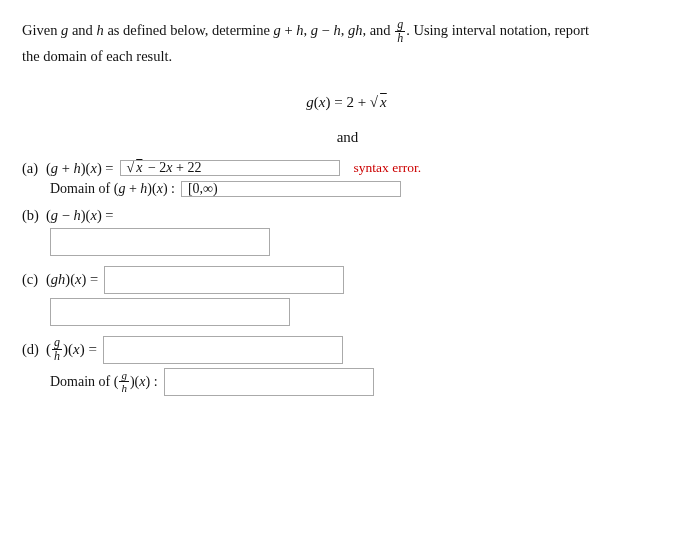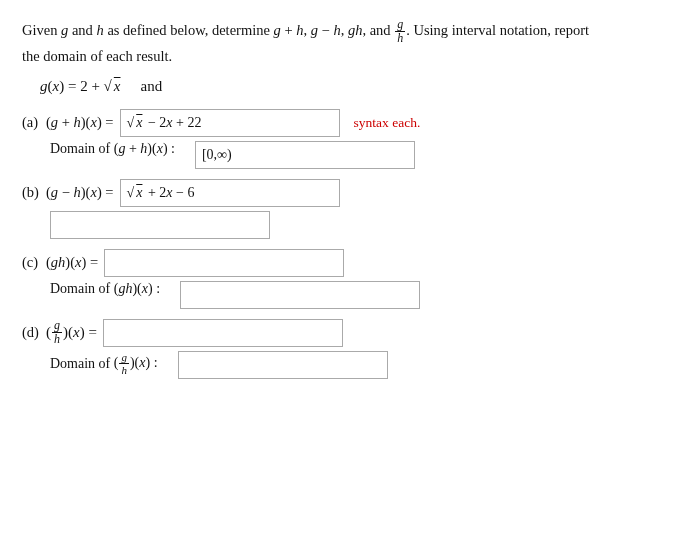--- a/index.html
+++ b/index.html
@@ -8,28 +8,29 @@
       font-size: 15px;
       background: #fff;
       color: #111;
       width: 677px;
       min-height: 546px;
       padding: 18px 22px 18px 22px;
     }
     .header-text {
       font-size: 14.5px;
       line-height: 1.55;
-      margin-bottom: 10px;
+      margin-bottom: 26px;
     }
     .definitions {
       font-size: 15px;
       margin: 8px 0 14px 18px;
       display: flex;
       align-items: center;
       gap: 18px;
+      flex-direction: column;
     }
     .part-block {
       margin-bottom: 10px;
     }
     .part-row {
       display: flex;
       align-items: center;
       gap: 6px;
       margin-bottom: 4px;
       flex-wrap: wrap;
@@ -50,31 +51,32 @@
       padding: 2px 6px;
       font-family: Georgia, serif;
       font-size: 14px;
       background: #fff;
       display: inline-flex;
       align-items: center;
     }
     .answer-box-filled {
       border: 1px solid #aaa;
       min-width: 220px;
-      height: 28px;
+      height: 16px;
       padding: 2px 6px;
       font-family: Georgia, serif;
       font-size: 14px;
       background: #fff;
       display: inline-flex;
       align-items: center;
     }
     .domain-row {
       display: flex;
-      gap: 20px;
+      align-items: center;
+      gap: 6px;
       margin: 4px 0 10px 28px;
     }
     .domain-label {
       font-size: 14px;
       white-space: nowrap;
     }
     .syntax-error {
       color: #cc0000;
       font-size: 13.5px;
       margin-left: 8px;
@@ -122,65 +124,57 @@
   <div class="part-row">
     <span class="part-label">(a)</span>
     <span class="equation-text">
       (<em>g</em> + <em>h</em>)(<em>x</em>) =
     </span>
     <span class="answer-box-filled">
       <span>
         √<span style="text-decoration:overline; padding:0 2px;"><em>x</em></span> − 2<em>x</em> + 22
       </span>
     </span>
-    <span class="syntax-error">syntax each.</span>
+    <span class="syntax-error">syntax error.</span>
   </div>
   <div class="domain-row">
     <span class="domain-label">
       Domain of (<em>g</em> + <em>h</em>)(<em>x</em>) :
     </span>
     <span class="answer-box-filled">
       <span>[0,∞)</span>
     </span>
   </div>
 </div>
 
 <div class="part-block">
   <div class="part-row">
     <span class="part-label">(b)</span>
     <span class="equation-text">
       (<em>g</em> − <em>h</em>)(<em>x</em>) =
     </span>
-    <span class="answer-box-filled">
-      <span>
-        √<span style="text-decoration:overline; padding:0 2px;"><em>x</em></span> + 2<em>x</em> − 6
-      </span>
-    </span>
   </div>
   <div class="domain-row">
     <span class="answer-box">
       <span></span>
     </span>
   </div>
 </div>
 
 <div class="part-block">
   <div class="part-row">
     <span class="part-label">(c)</span>
     <span class="equation-text">
       (<em>gh</em>)(<em>x</em>) =
     </span>
     <span class="answer-box" style="min-width:240px;">
       <span></span>
     </span>
   </div>
   <div class="domain-row">
-    <span class="domain-label">
-      Domain of (<em>gh</em>)(<em>x</em>) :
-    </span>
     <span class="answer-box" style="min-width:240px;">
       <span></span>
     </span>
   </div>
 </div>
 
 <div class="part-block">
   <div class="part-row">
     <span class="part-label">(d)</span>
     <span class="paren-frac">

